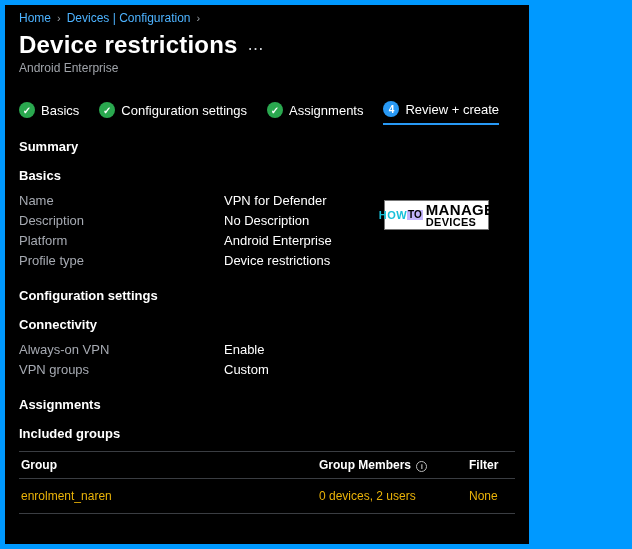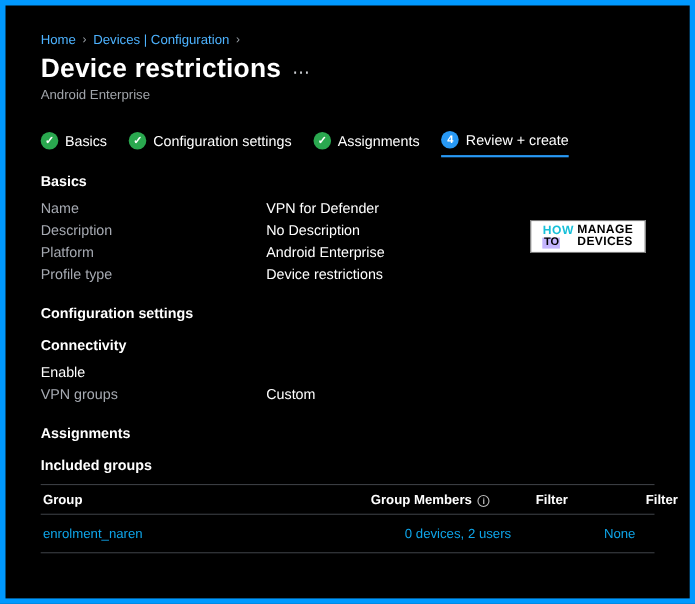--- a/index.html
+++ b/index.html
@@ -11,24 +11,24 @@
     font-family: "Segoe UI", Arial, sans-serif;
     background: #0099ff;
     width: 632px;
     height: 549px;
     overflow: hidden;
     font-size: 13px;
   }
   .frame {
     background: #000000;
     margin: 5px;
-    width: 622px;
+    width: 524px;
     height: 539px;
     position: relative;
-    padding: 18px;
+    padding: 0;
     overflow: hidden;
   }
   .content {
     padding: 6px 14px 0 14px;
     color: #e0e0e0;
   }
   .breadcrumb {
     color: #4db3ff;
     font-size: 12px;
     margin-bottom: 6px;
@@ -134,21 +134,21 @@
     background: #ffffff;
     border: 1px solid #777;
     display: flex;
     align-items: center;
     justify-content: center;
     gap: 3px;
     font-family: Arial, sans-serif;
   }
   .wm-left {
     display: flex;
-    flex-direction: column;
+    flex-direction: row;
     align-items: flex-start;
     line-height: 1;
   }
   .wm-how {
     font-size: 11px;
     font-weight: 900;
     color: #17c0d9;
     letter-spacing: 0.5px;
   }
   .wm-to {
@@ -159,21 +159,21 @@
     padding: 0 1px;
     line-height: 1;
   }
   .wm-right {
     display: flex;
     flex-direction: column;
     align-items: flex-start;
     line-height: 1;
   }
   .wm-manage {
-    font-size: 11px;
+    font-size: 15px;
     font-weight: 900;
     color: #000;
     letter-spacing: 0.3px;
   }
   .wm-devices {
     font-size: 11px;
     font-weight: 900;
     color: #000;
     letter-spacing: 0.3px;
   }
@@ -185,24 +185,23 @@
     font-size: 12px;
     font-weight: 600;
     color: #ffffff;
     padding: 6px 0;
     border-top: 1px solid #3a3d42;
     border-bottom: 1px solid #3a3d42;
   }
   .groups-row {
     display: flex;
     font-size: 12px;
-    color: #0ea5e9;
+    color: #eab308;
     padding: 10px 0;
     border-bottom: 1px solid #3a3d42;
-    gap: 31px;
   }
   .col-group   { width: 300px; flex: none; padding-left: 2px; }
   .col-members { width: 150px; flex: none; }
   .col-filter  { width: 100px; flex: none; }
   .col-filter2 { flex: 1; text-align: right; padding-right: 2px; }
   .info-icon {
     display: inline-flex;
     width: 11px;
     height: 11px;
     border: 1px solid #bbb;
@@ -245,20 +244,21 @@
       <div class="tab">
         <span class="tab-icon done"></span>
         <span>Assignments</span>
       </div>
       <div class="tab active">
         <span class="tab-icon current">4</span>
         <span>Review + create</span>
       </div>
     </div>
 
+    <div class="section-head">Summary</div>
 
     <div class="section-head">Basics</div>
     <div class="kv">
       <div class="k">Name</div>
       <div class="v">VPN for Defender</div>
     </div>
     <div class="kv">
       <div class="k">Description</div>
       <div class="v">No Description</div>
     </div>
@@ -267,20 +267,21 @@
       <div class="v">Android Enterprise</div>
     </div>
     <div class="kv">
       <div class="k">Profile type</div>
       <div class="v">Device restrictions</div>
     </div>
 
     <div class="section-head" style="margin-top:20px;">Configuration settings</div>
     <div class="section-head" style="margin-top:14px;">Connectivity</div>
     <div class="kv">
+      <div class="k">Always-on VPN</div>
       <div class="v">Enable</div>
     </div>
     <div class="kv">
       <div class="k">VPN groups</div>
       <div class="v">Custom</div>
     </div>
 
     <div class="section-head" style="margin-top:20px;">Assignments</div>
     <div class="section-head" style="margin-top:14px;">Included groups</div>
 

